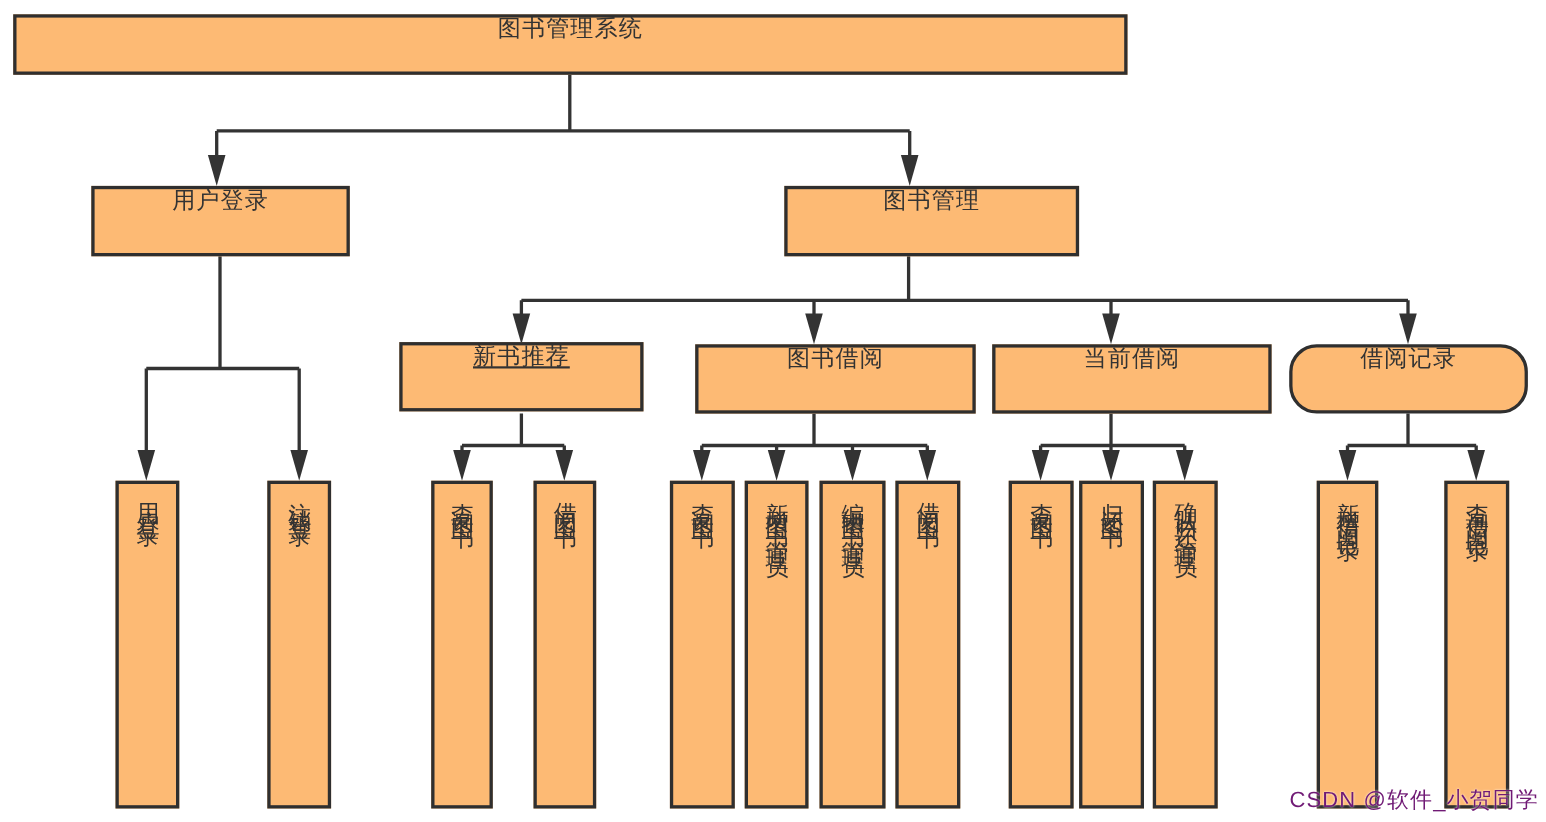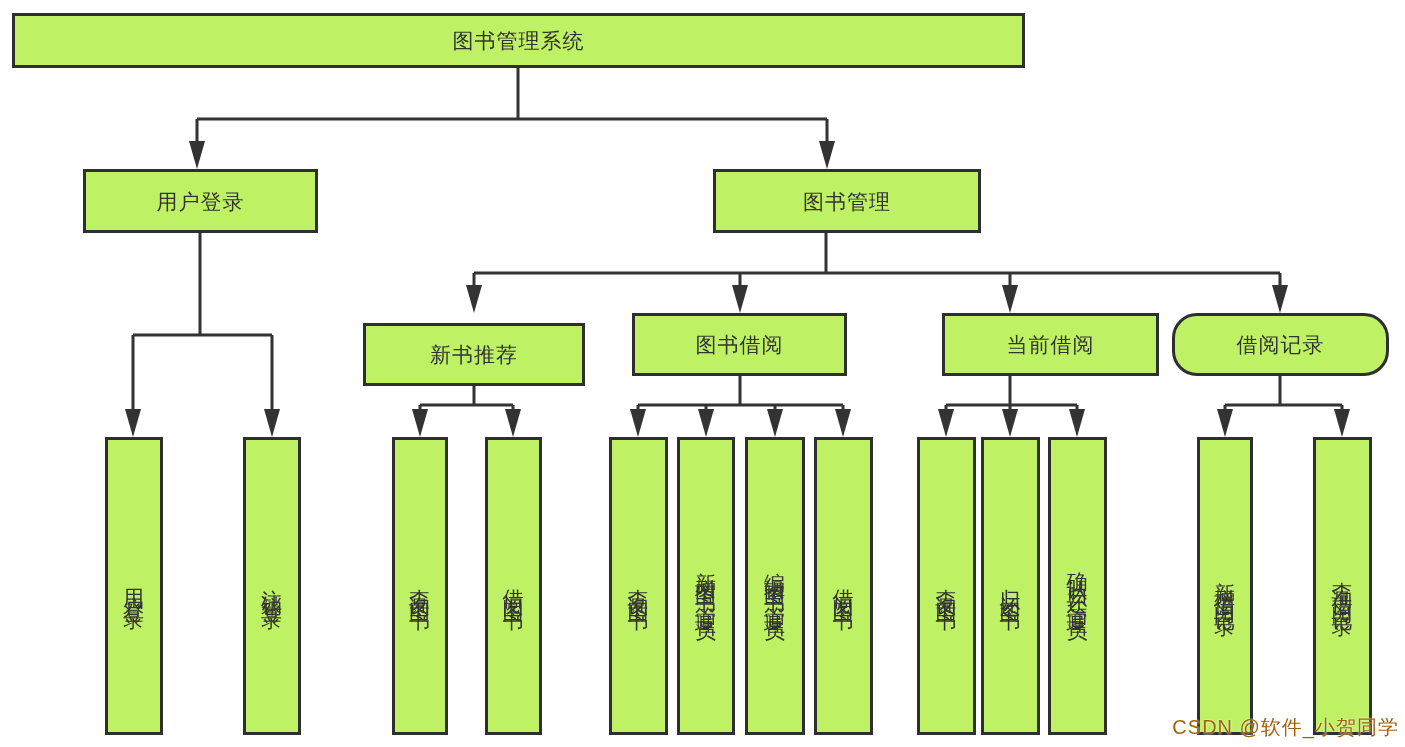--- a/index.html
+++ b/index.html
@@ -19,23 +19,23 @@
     position: absolute;
     left: 0;
     top: 0;
     width: 1405px;
     height: 747px;
   }
   .node {
     position: absolute;
     box-sizing: border-box;
     border: 3px solid #2f2f2f;
-    background: #bef264;
+    background: #fdba74;
     display: flex;
-    align-items: center;
+    align-items: flex-start;
     justify-content: center;
     color: #333333;
   }
   .hnode span {
     font-size: 21px;
     letter-spacing: 1px;
     white-space: nowrap;
     line-height: 1;
   }
   .vnode span {
@@ -44,23 +44,23 @@
     font-size: 21px;
     letter-spacing: 7px;
     line-height: 1;
   }
   
   .n-root   { left: 12px;   top: 13px;  width: 1013px; height: 55px; }
   
   .n-login  { left: 83px;   top: 169px; width: 235px;  height: 64px; }
   .n-mgmt   { left: 713px;  top: 169px; width: 268px;  height: 64px; }
   
-  .n-newrec { left: 363px;  top: 323px; width: 222px;  height: 63px; }
-  .n-borrow { left: 632px;  top: 313px; width: 215px;  height: 63px; }
-  .n-curr   { left: 902px;  top: 313px; width: 217px;  height: 63px; margin-left: 40px; }
+  .n-newrec { left: 363px;  top: 311px; width: 222px;  height: 63px; text-decoration: underline; }
+  .n-borrow { left: 632px;  top: 313px; width: 255px;  height: 63px; }
+  .n-curr   { left: 902px;  top: 313px; width: 254px;  height: 63px; }
   .n-record { left: 1172px; top: 313px; width: 217px;  height: 63px; border-radius: 25px; }
   
   .leaf { top: 437px; height: 298px; }
   .lf1  { left: 105px;  width: 58px; }
   .lf2  { left: 243px;  width: 58px; }
   .lf3  { left: 392px;  width: 56px; }
   .lf4  { left: 485px;  width: 57px; }
   .lf5  { left: 609px;  width: 59px; }
   .lf6  { left: 677px;  width: 58px; }
   .lf7  { left: 745px;  width: 60px; }
@@ -68,21 +68,21 @@
   .lf9  { left: 917px;  width: 59px; }
   .lf10 { left: 981px;  width: 59px; }
   .lf11 { left: 1048px; width: 59px; }
   .lf12 { left: 1197px; width: 56px; }
   .lf13 { left: 1313px; width: 59px; }
   #watermark {
     position: absolute;
     right: 6px;
     bottom: 6px;
     font-size: 20px;
-    color: #a16207;
+    color: #701a75;
     letter-spacing: 1px;
     text-shadow: 0 0 2px #ffffff;
     white-space: nowrap;
     z-index: 5;
   }
 </style>
 </head>
 <body>
 
 <div id="canvas">

